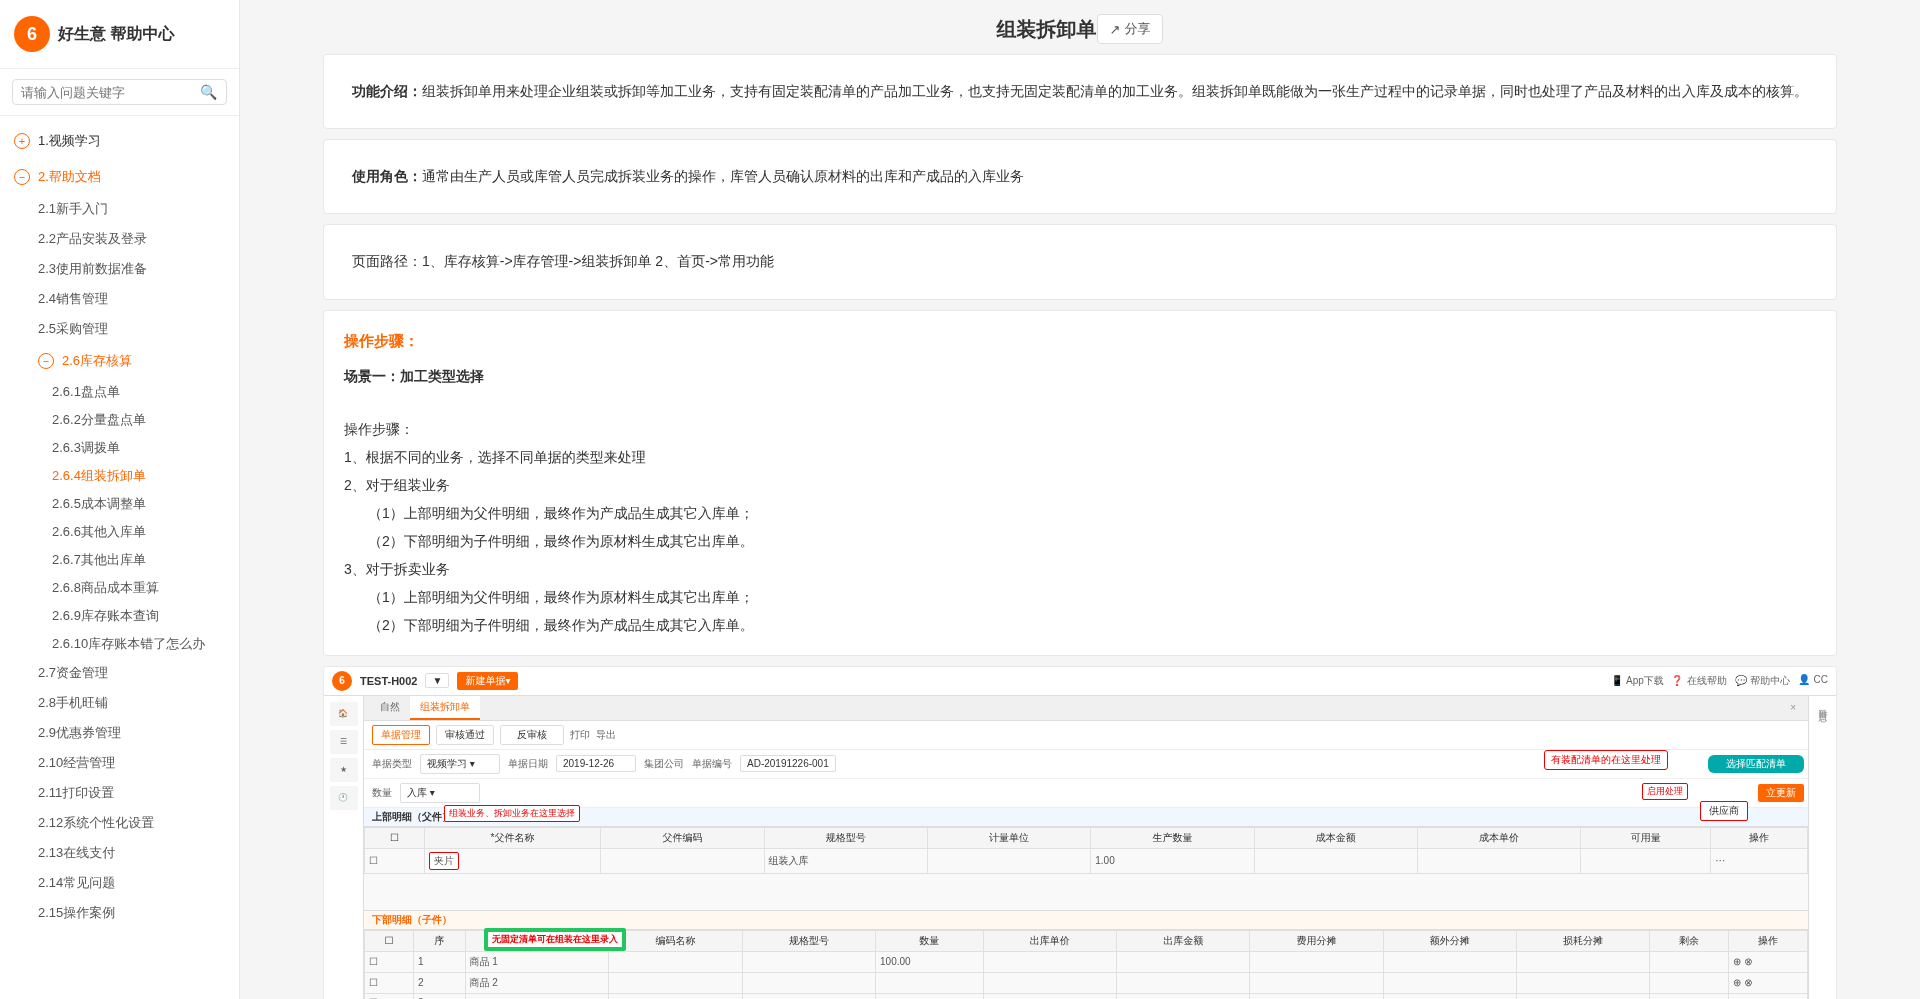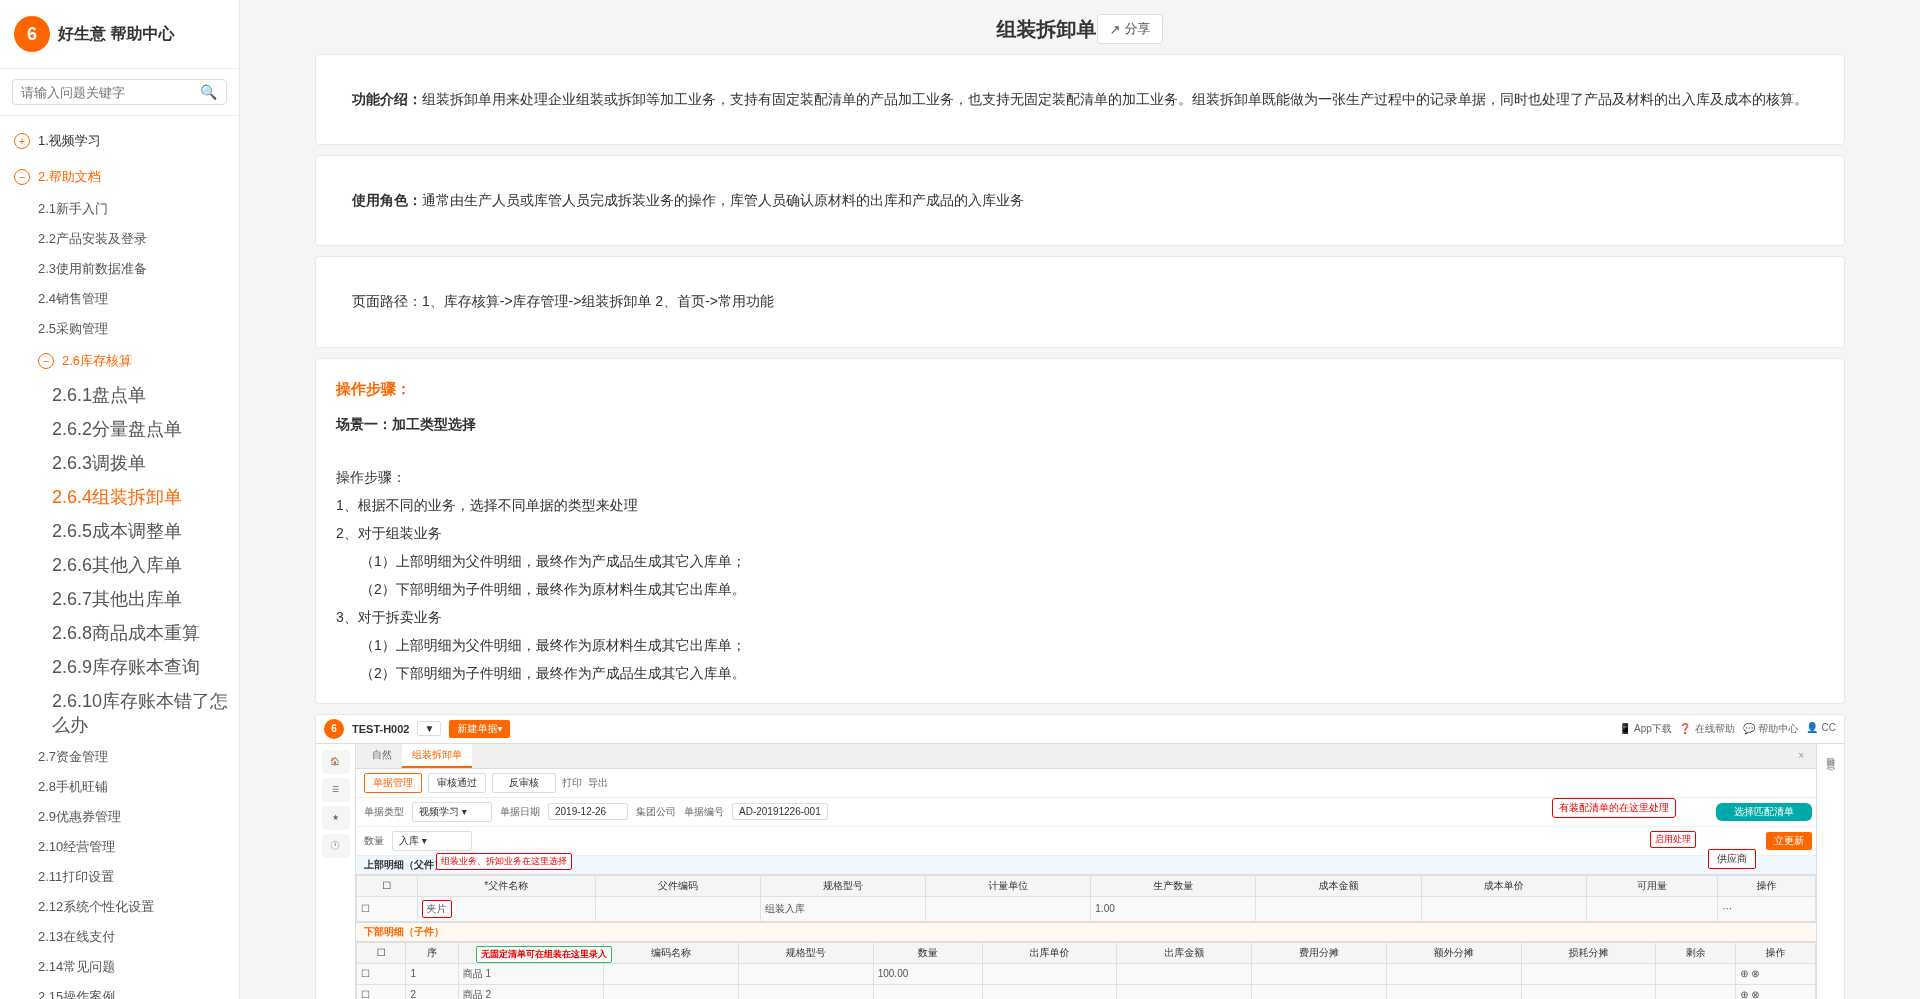--- a/index.html
+++ b/index.html
@@ -118,21 +118,21 @@
       font-size: 13px;
       color: #555;
       cursor: pointer;
       display: block;
     }
     .nav-sub-sub-items {
       padding-left: 14px;
     }
     .nav-sub-sub-item {
       padding: 5px 8px;
-      font-size: 18px;
+      font-size: 13px;
       color: #555;
       cursor: pointer;
       display: block;
     }
     .nav-sub-sub-item.active { color: #f60; }
 
     
     .main-content {
       flex: 1;
       display: flex;
@@ -174,21 +174,21 @@
     .content-card {
       background: #fff;
       border: 1px solid #e8e8e8;
       border-radius: 4px;
       padding: 16px 20px;
       margin-bottom: 10px;
       font-size: 14px;
       line-height: 1.8;
       color: #333;
     }
-    .content-card p { margin: 16px; }
+    .content-card p { margin: 8px; }
     .section-heading {
       font-weight: bold;
       color: #f60;
       font-size: 15px;
       margin-bottom: 8px;
     }
     .step-text {
       font-size: 14px;
       line-height: 2;
       color: #333;
@@ -538,24 +538,24 @@
                     <td>1.00</td>
                     <td></td>
                     <td></td>
                     <td></td>
                     <td>···</td>
                   </tr>
                 </tbody>
               </table>
             </div>
 
-            <div style="position:relative;background:#fff8f0;font-size:10px;padding:2px 8px;color:#f60;border-bottom:1px solid #ddd;border-top:1px solid #ddd;font-weight:bold;">
+            <div style="position:relative;background:#fff8f0;font-size:10px;padding:2px 8px;color:#f60;border-bottom:1px solid #ddd;border-top:1px solid #ddd;font-weight:bold;margin-top:36px;">
               下部明细（子件）
               
-              <div style="position:absolute;left:120px;bottom:-22px;background:rgba(255,255,255,0.9);border:1px solid #22c55e;border-radius:2px;padding:1px 4px;font-size:9px;color:#e00;white-space:nowrap;z-index:10;">无固定清单可在组装在这里录入</div>
+              <div style="position:absolute;left:120px;bottom:-22px;background:rgba(255,255,255,0.9);border:4px solid #22c55e;border-radius:2px;padding:1px 4px;font-size:9px;color:#e00;white-space:nowrap;z-index:10;">无固定清单可在组装在这里录入</div>
             </div>
 
             <div style="overflow-x:auto;flex:1;">
               <table class="sim-table">
                 <thead>
                   <tr>
                     <th>☐</th>
                     <th>序</th>
                     <th>*子件名称</th>
                     <th>编码名称</th>

